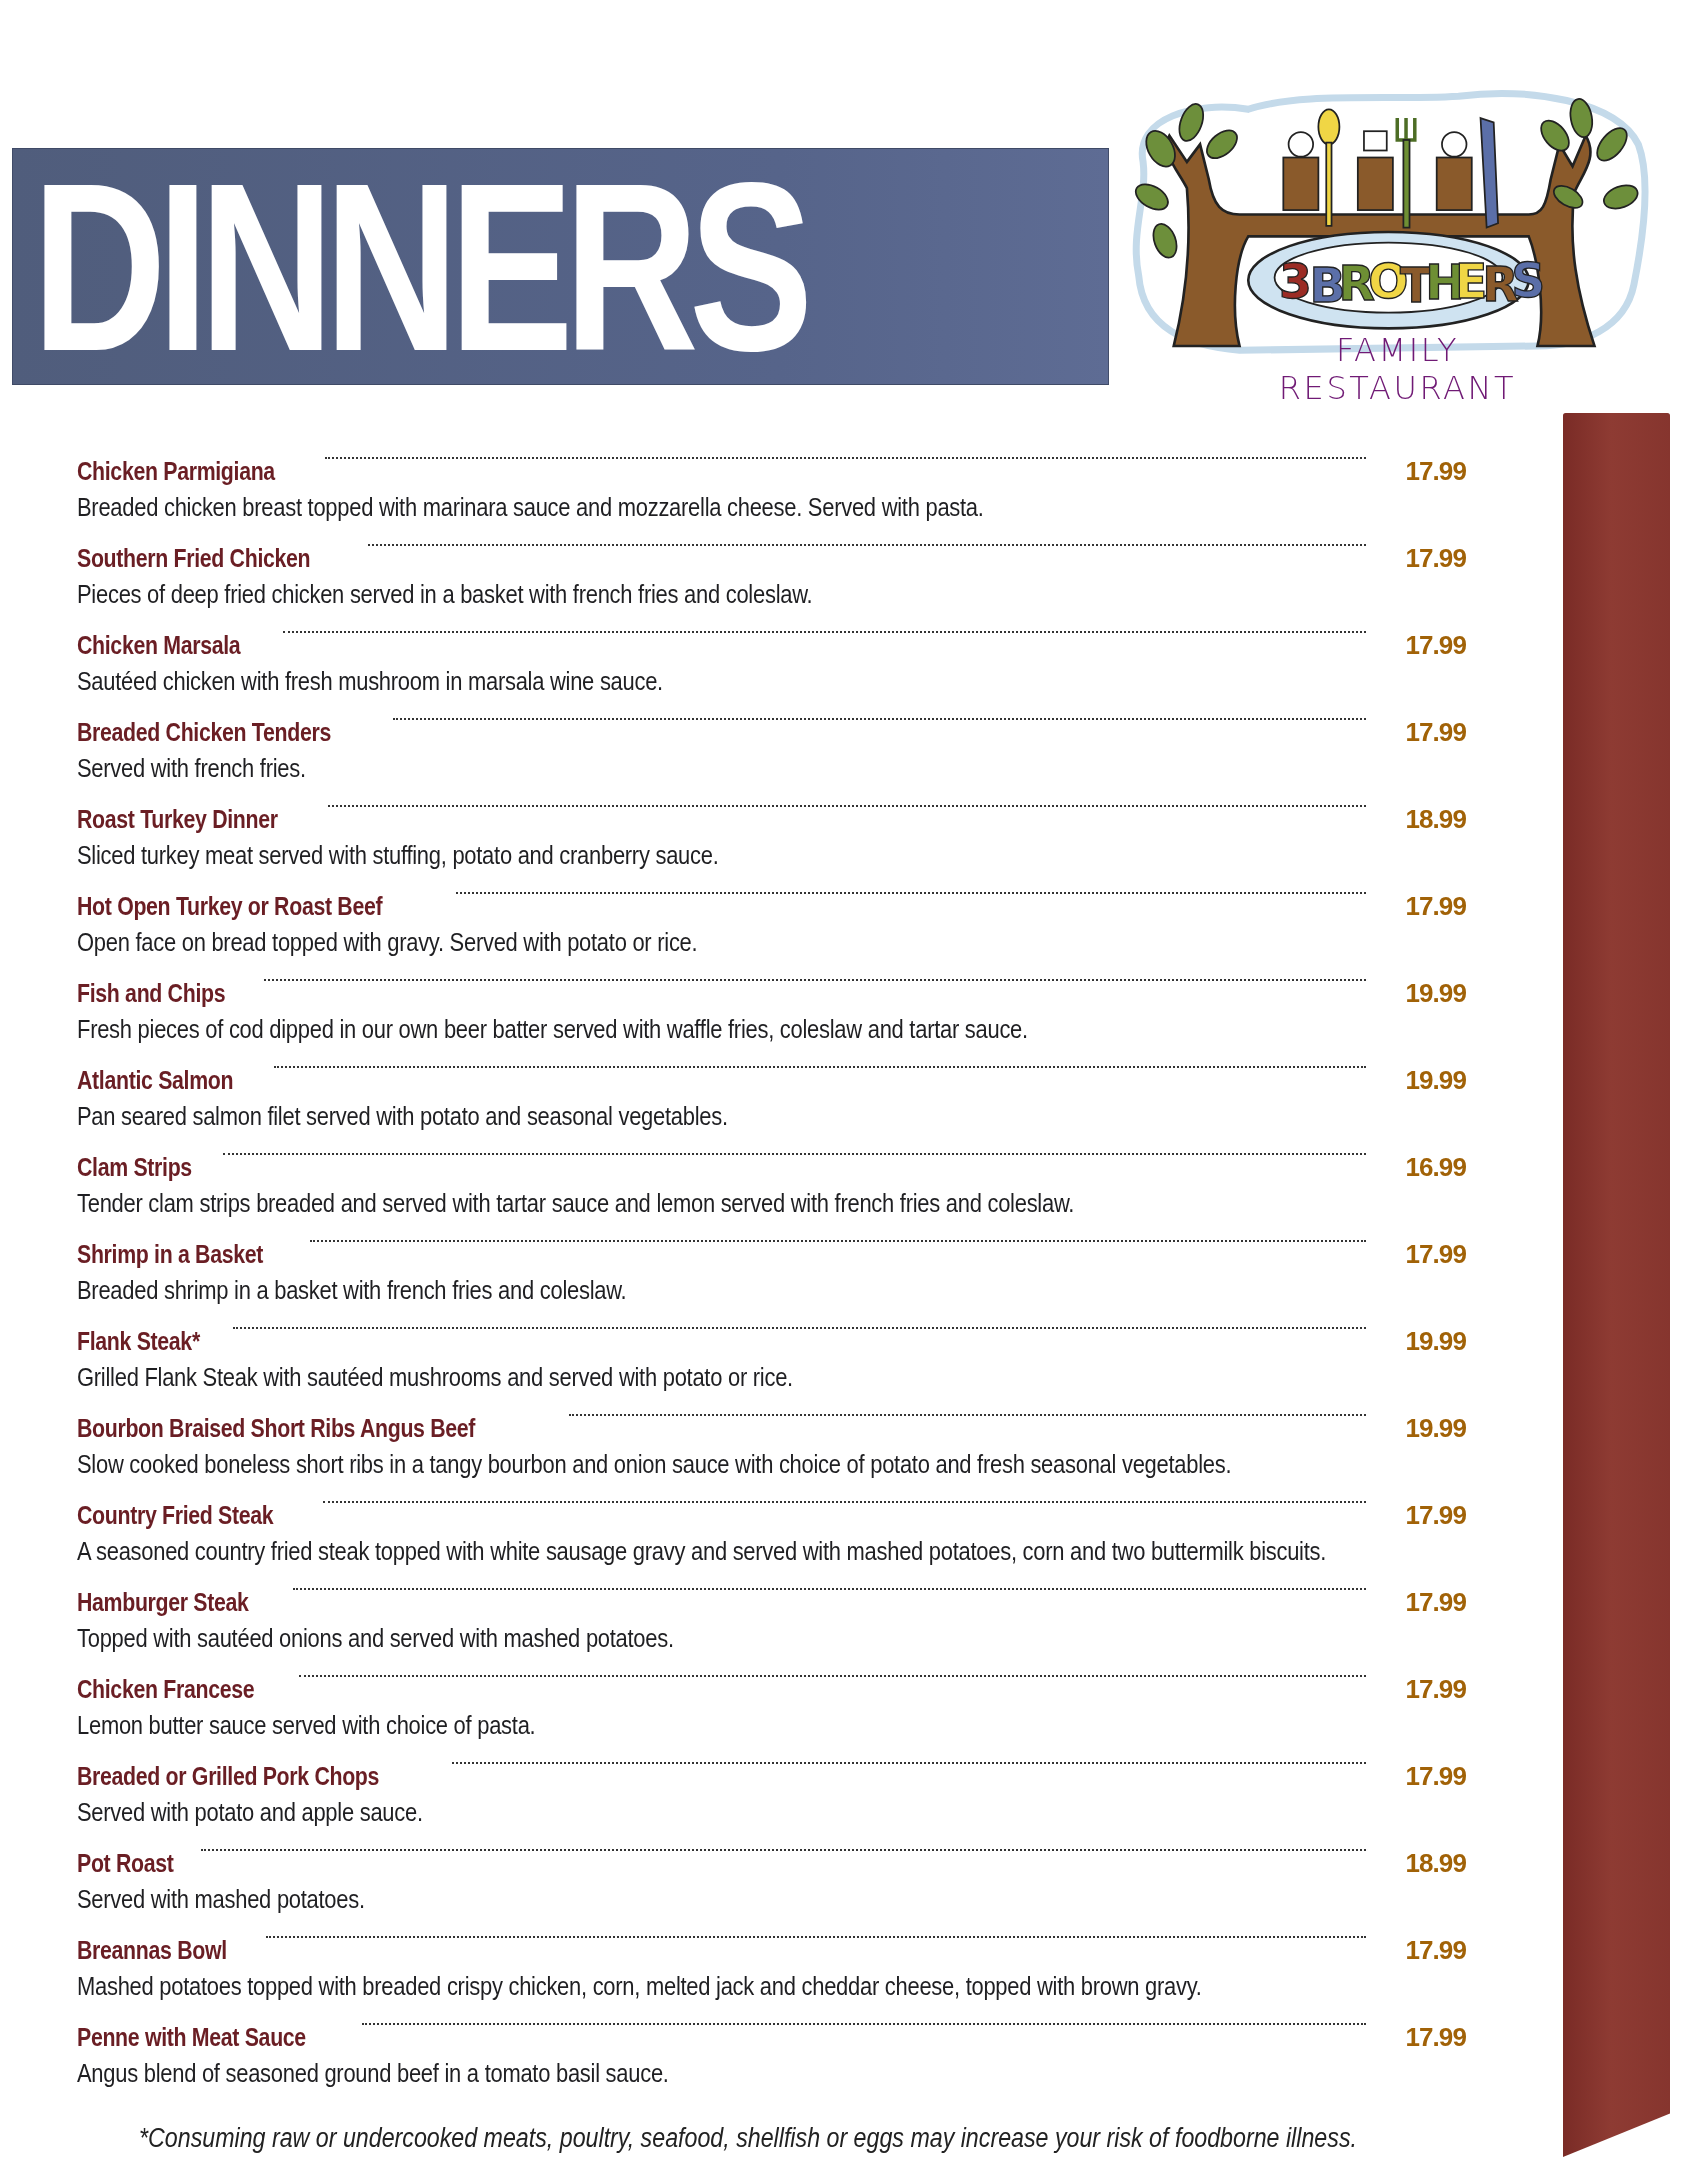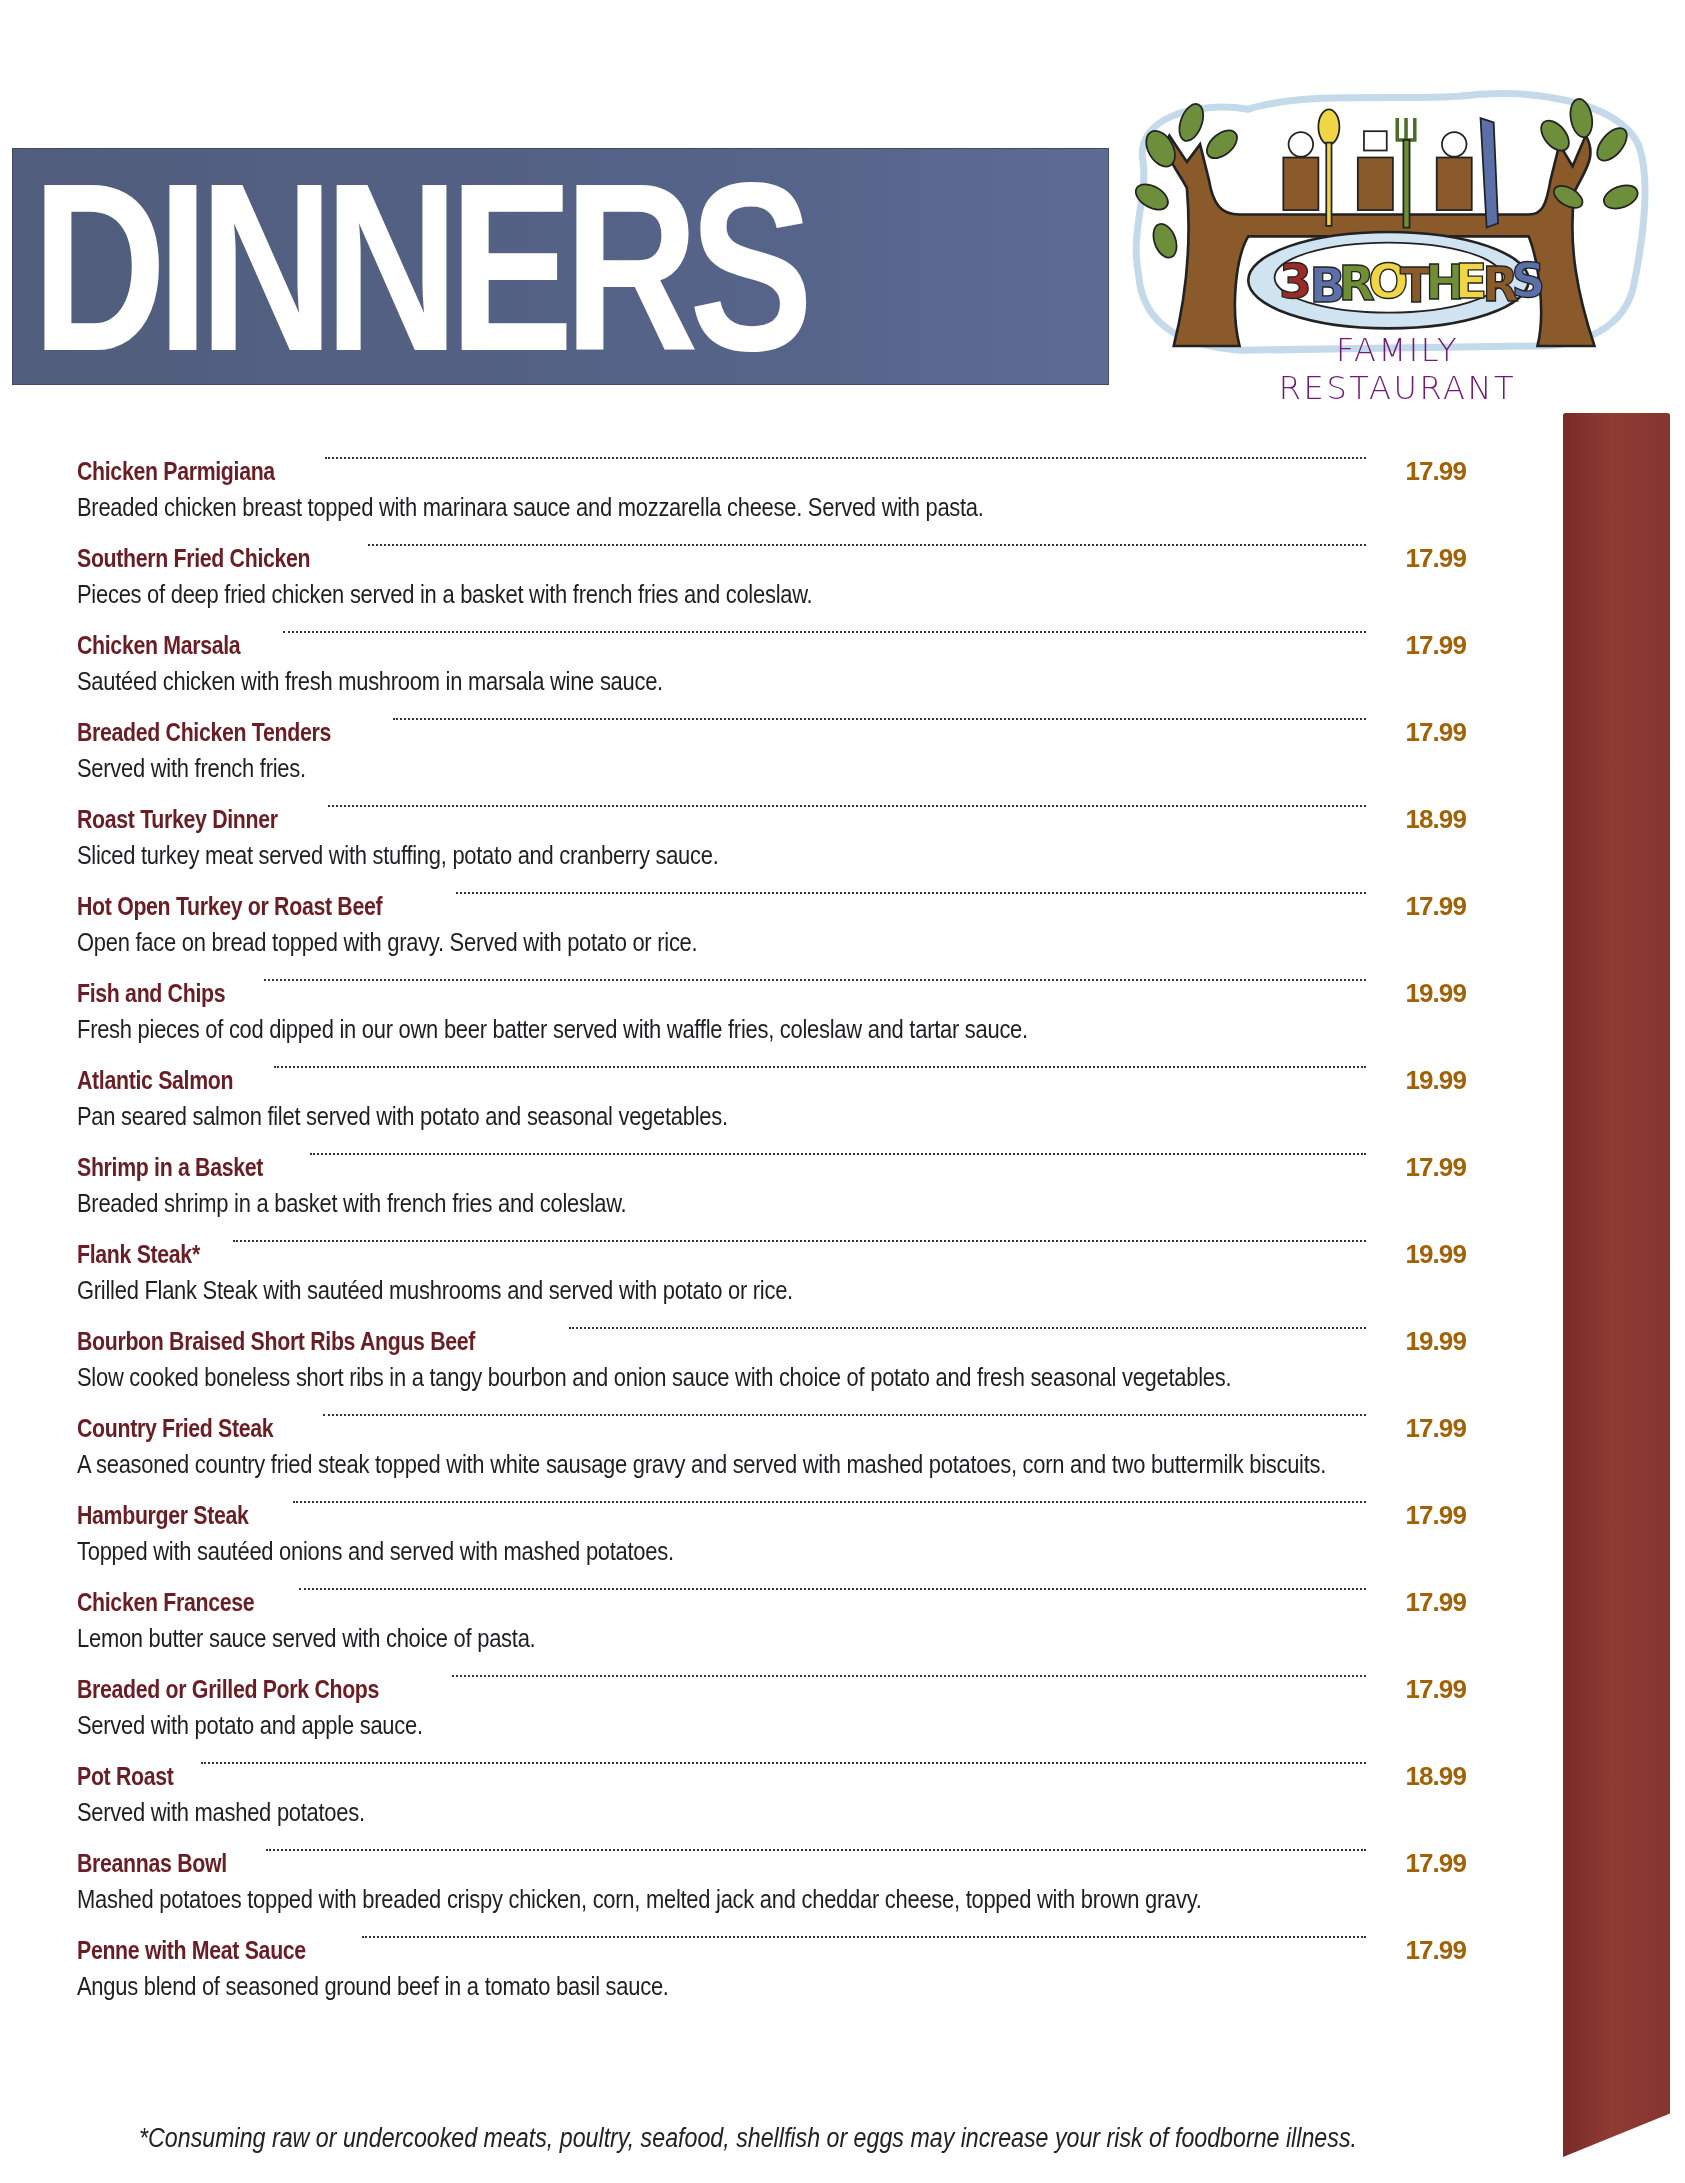--- a/index.html
+++ b/index.html
@@ -250,20 +250,28 @@
   <div class="item">
     <div class="item-head">
         <span class="item-name">Atlantic Salmon</span>
         <span class="leader"></span>
         <span class="item-price">19.99</span>
       </div>
     <div class="item-desc">Pan seared salmon filet served with potato and seasonal vegetables.</div>
   </div>
   <div class="item">
     <div class="item-head">
+        <span class="item-name">Clam Strips</span>
+        <span class="leader"></span>
+        <span class="item-price">16.99</span>
+      </div>
+    <div class="item-desc">Tender clam strips breaded and served with tartar sauce and lemon served with french fries and coleslaw.</div>
+  </div>
+  <div class="item">
+    <div class="item-head">
         <span class="item-name">Shrimp in a Basket</span>
         <span class="leader"></span>
         <span class="item-price">17.99</span>
       </div>
     <div class="item-desc">Breaded shrimp in a basket with french fries and coleslaw.</div>
   </div>
   <div class="item">
     <div class="item-head">
         <span class="item-name">Flank Steak*</span>
         <span class="leader"></span>

